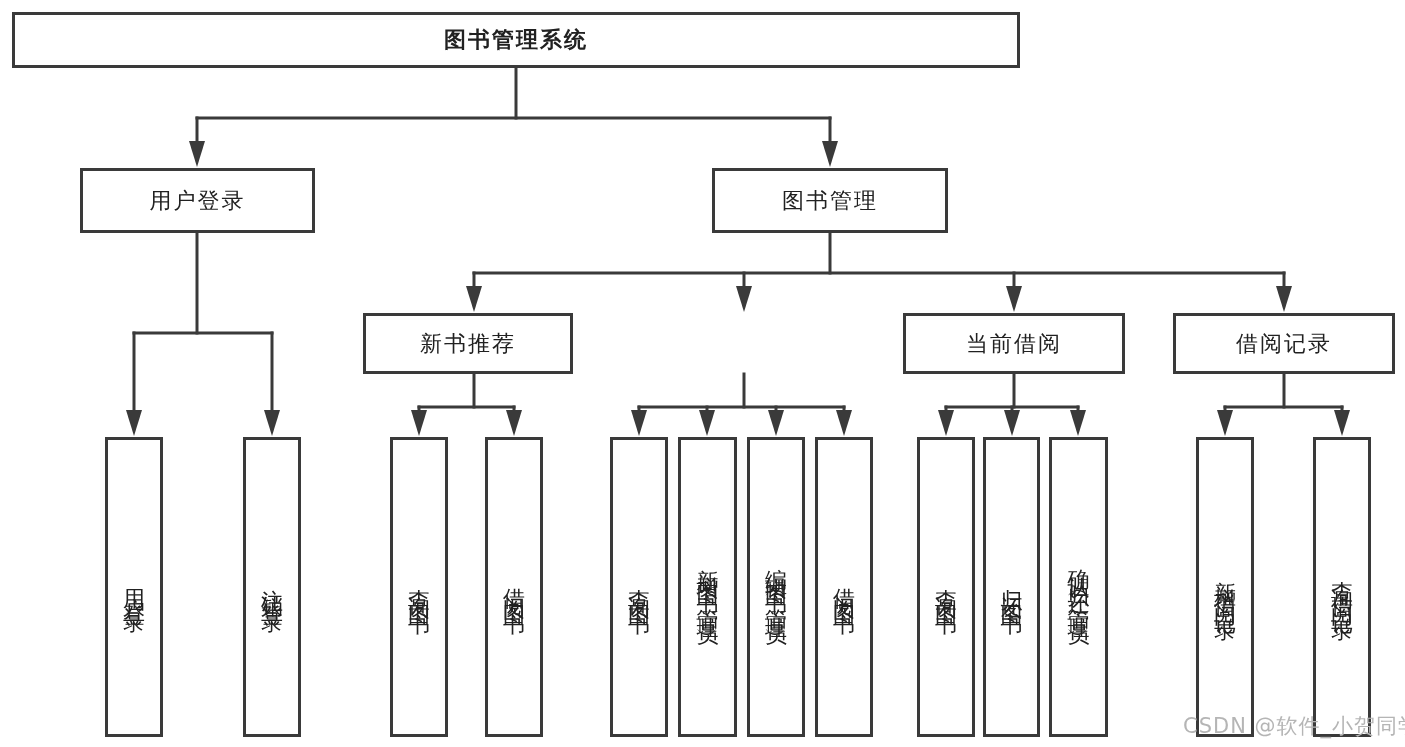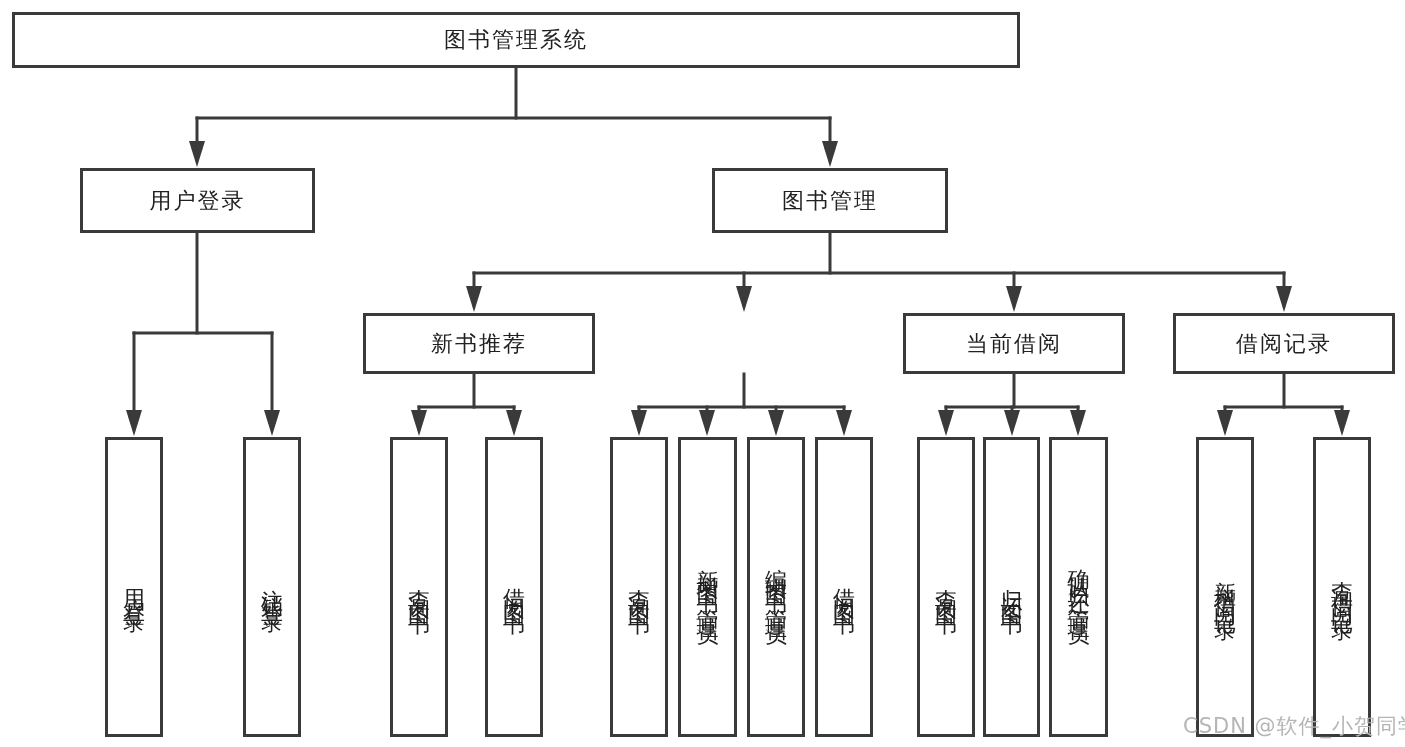--- a/index.html
+++ b/index.html
@@ -111,32 +111,32 @@
       <polygon points="768,410 784,410 776,436"></polygon>
       <polygon points="836,410 852,410 844,436"></polygon>
       <polygon points="938,410 954,410 946,436"></polygon>
       <polygon points="1004,410 1020,410 1012,436"></polygon>
       <polygon points="1070,410 1086,410 1078,436"></polygon>
       <polygon points="1217,410 1233,410 1225,436"></polygon>
       <polygon points="1334,410 1350,410 1342,436"></polygon>
     </g>
   </svg>
 
-  <div class="node h-node" style="left:12px; top:12px; width:1008px; height:56px;">
+  <div class="node h-node" style="left:12px; top:12px; width:1008px; height:56px;font-weight:bold;">
     <span>图书管理系统</span>
   </div>
 
   <div class="node h-node" style="left:80px; top:168px; width:235px; height:65px;">
     <span>用户登录</span>
   </div>
   <div class="node h-node" style="left:712px; top:168px; width:236px; height:65px;">
     <span>图书管理</span>
   </div>
 
-  <div class="node h-node" style="left:363px; top:313px; width:232px; height:61px;">
+  <div class="node h-node" style="left:363px; top:313px; width:210px; height:61px;">
     <span>新书推荐</span>
   </div>
   <div class="node h-node" style="left:903px; top:313px; width:222px; height:61px;">
     <span>当前借阅</span>
   </div>
   <div class="node h-node" style="left:1173px; top:313px; width:222px; height:61px;">
     <span>借阅记录</span>
   </div>
 
   <div class="node v-node" style="left:105px; top:437px; width:58px; height:300px;">

